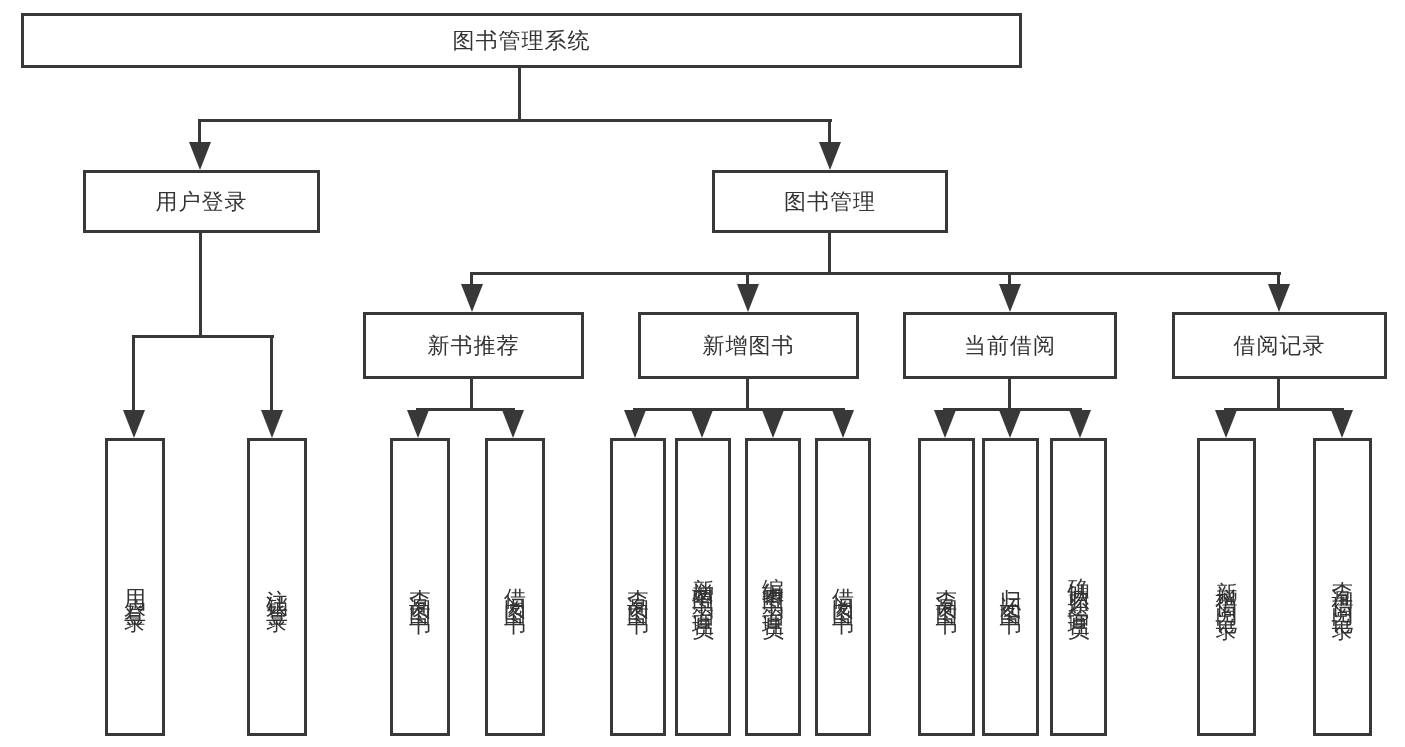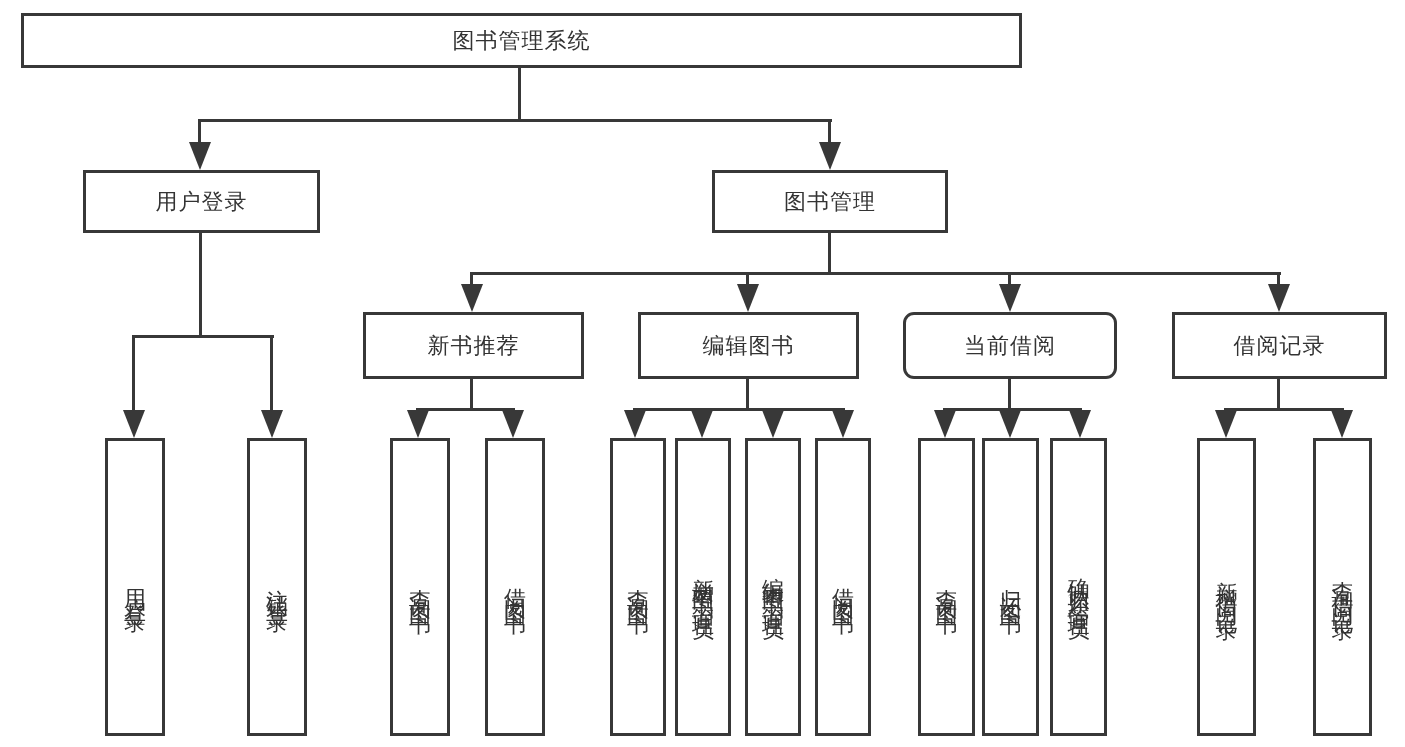--- a/index.html
+++ b/index.html
@@ -125,23 +125,23 @@
     <span class="lbl">用户登录</span>
   </div>
   <div class="box" style="left:363px;top:312px;width:221px;height:67px;">
     <span class="lbl">新书推荐</span>
   </div>
 
   <div class="box" style="left:712px;top:170px;width:236px;height:63px;">
     <span class="lbl">图书管理</span>
   </div>
   <div class="box" style="left:638px;top:312px;width:221px;height:67px;">
-    <span class="lbl">编辑图书</span>
+    <span class="lbl">新增图书</span>
   </div>
-  <div class="box" style="left:903px;top:312px;width:214px;height:67px;border-radius:11px;">
+  <div class="box" style="left:903px;top:312px;width:214px;height:67px;">
     <span class="lbl">当前借阅</span>
   </div>
   <div class="box" style="left:1172px;top:312px;width:215px;height:67px;">
     <span class="lbl">借阅记录</span>
   </div>
 
   <div class="box" style="left:105px;top:438px;width:60px;height:298px;">
     <span class="vtext">用户登录</span>
   </div>
   <div class="box" style="left:247px;top:438px;width:60px;height:298px;">

